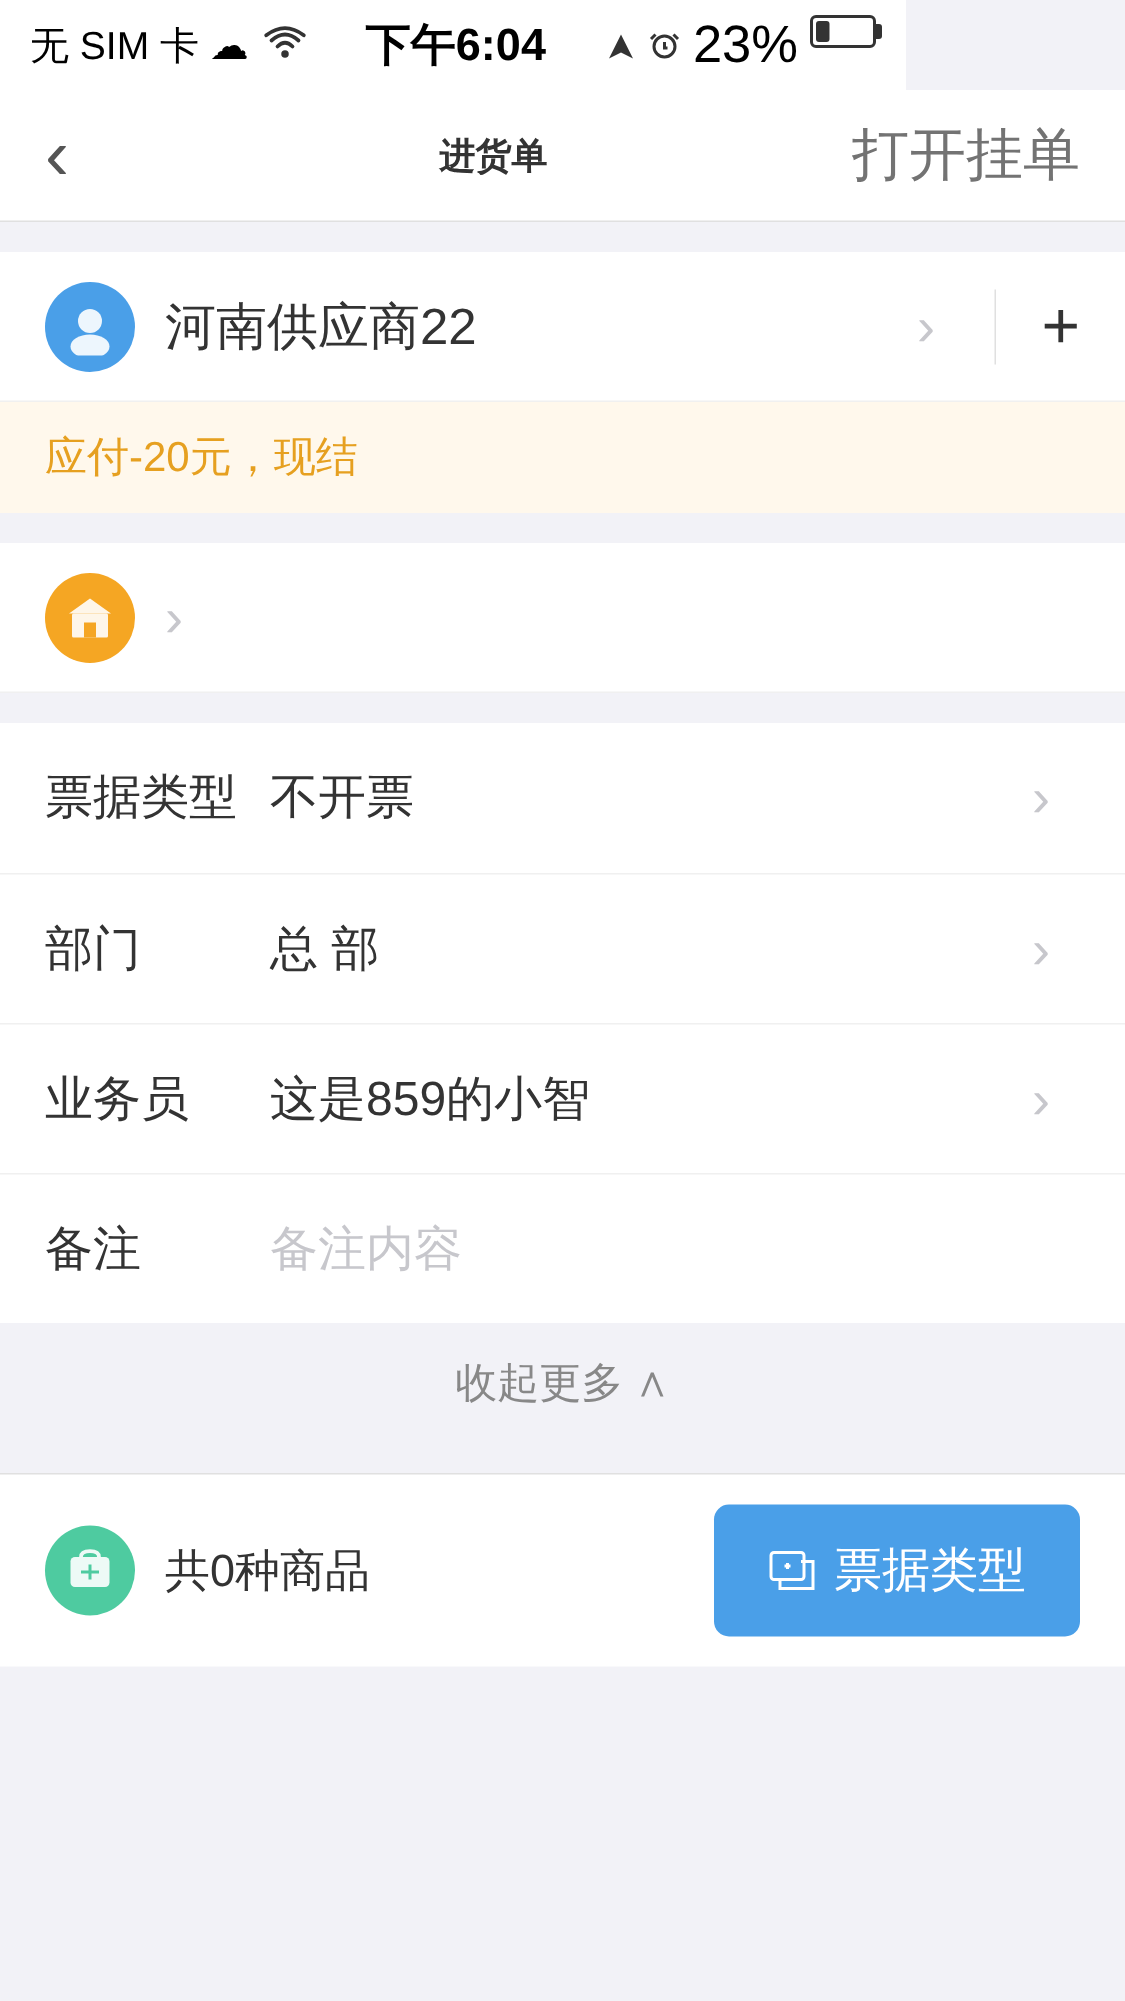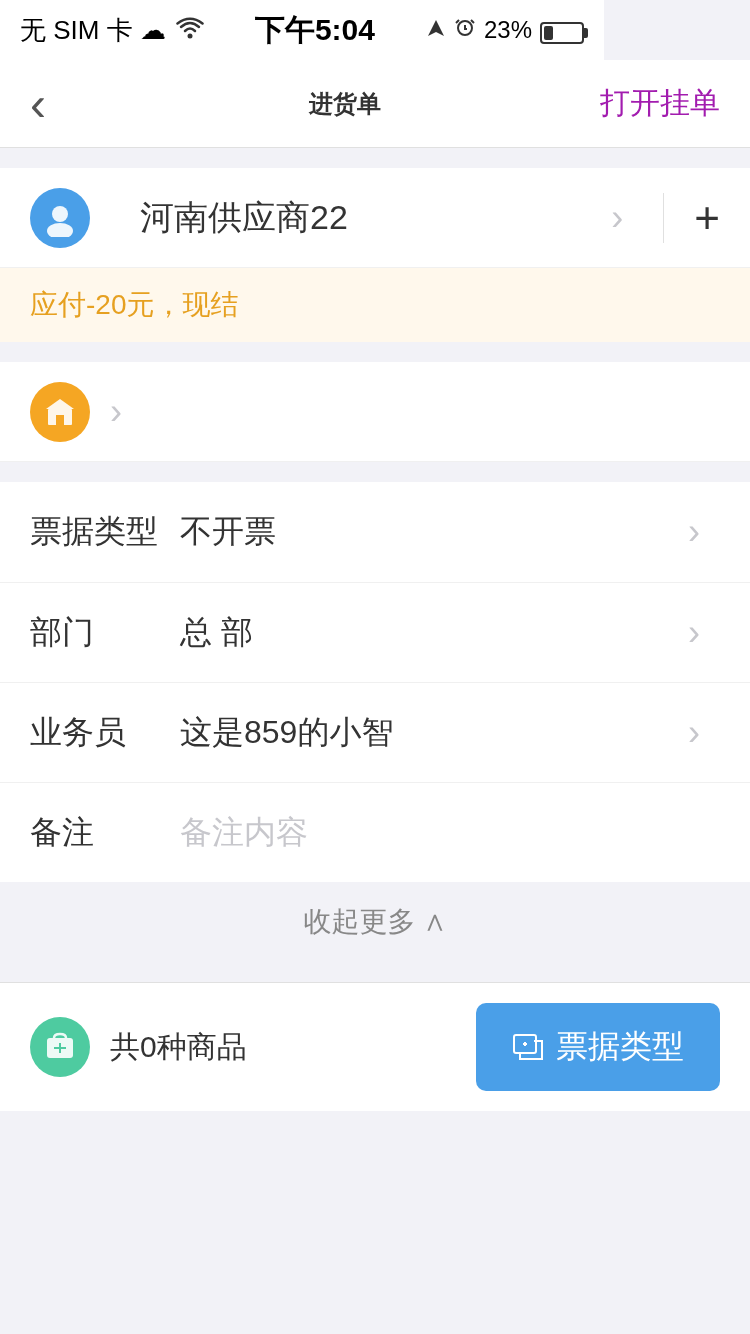--- a/index.html
+++ b/index.html
@@ -28,23 +28,23 @@
       display: flex;
       align-items: center;
       gap: 10px;
     }
     .status-center {
       font-size: 30px;
       font-weight: 600;
     }
     .status-right {
       display: flex;
-      align-items: flex-end;
+      align-items: flex-start;
       gap: 8px;
-      font-size: 24px;
+      font-size: 35px;
     }
     .battery-icon {
       width: 44px;
       height: 22px;
       border: 2px solid #333;
       border-radius: 4px;
       position: relative;
       display: inline-block;
     }
     .battery-icon::after {
@@ -84,22 +84,22 @@
       color: #333;
       cursor: pointer;
       width: 60px;
     }
     .nav-title {
       font-size: 24px;
       font-weight: 600;
       color: #333;
     }
     .nav-action {
-      font-size: 30px;
-      color: #a21caf;
+      font-size: 38px;
+      color: #737373;
       cursor: pointer;
     }
 
     
     .section-divider {
       height: 20px;
       background: #f2f2f7;
     }
 
     
@@ -129,21 +129,20 @@
       flex-shrink: 0;
     }
     .supplier-avatar svg {
       width: 38px;
       height: 38px;
     }
     .supplier-name {
       flex: 1;
       font-size: 34px;
       color: #333;
-      margin-left: 30px;
     }
     .chevron-right {
       color: #c7c7cc;
       font-size: 36px;
       margin-right: 20px;
     }
     .add-btn {
       font-size: 44px;
       color: #333;
       cursor: pointer;
@@ -281,21 +280,21 @@
     <span>
       <svg width="28" height="22" viewBox="0 0 28 22">
         <path d="M14 18 Q14 18 14 18" fill="#333"></path>
         <circle cx="14" cy="19" r="2.5" fill="#333"></circle>
         <path d="M9 14 Q14 9 19 14" stroke="#333" stroke-width="2.5" fill="none" stroke-linecap="round"></path>
         <path d="M5 10 Q14 2 23 10" stroke="#333" stroke-width="2.5" fill="none" stroke-linecap="round"></path>
         <path d="M1.5 6.5 Q14 -3 26.5 6.5" stroke="#333" stroke-width="2.5" fill="none" stroke-linecap="round"></path>
       </svg>
     </span>
   </div>
-  <div class="status-center">下午5:04</div>
+  <div class="status-center">下午6:04</div>
   <div class="status-right">
     <span>
       <svg width="20" height="20" viewBox="0 0 20 20" fill="#333">
         <polygon points="10,2 18,18 10,14 2,18"></polygon>
       </svg>
     </span>
     <span>
       <svg width="22" height="22" viewBox="0 0 22 22" fill="none" stroke="#333" stroke-width="2">
         <circle cx="11" cy="12" r="7"></circle>
         <path d="M11 9 L11 13 L13 13"></path>

